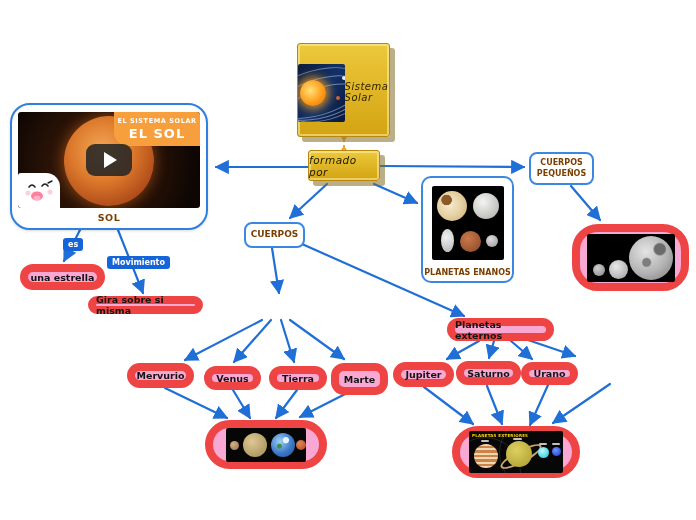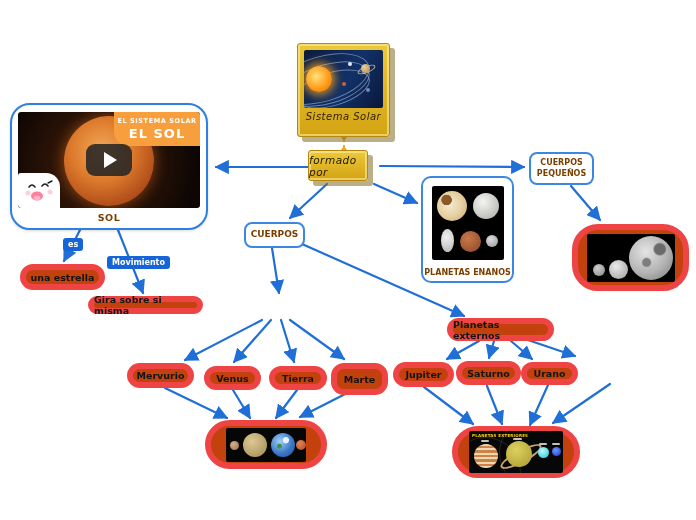--- a/index.html
+++ b/index.html
@@ -4,29 +4,29 @@
 <style>
   html,body{margin:0;padding:0;background:#fff;}
   .canvas{position:relative;width:696px;height:520px;background:#ffffff;overflow:hidden;
           font-family:"DejaVu Sans","Liberation Sans",sans-serif;}
   .edges-svg{position:absolute;left:0;top:0;z-index:1;}
   .node{position:absolute;z-index:2;box-sizing:border-box;display:flex;align-items:center;justify-content:center;}
 
   
   .gold{background:linear-gradient(#ecc93c,#d3a312);border:1px solid #b8860b;
         box-shadow:5px 5px 0 rgba(130,110,40,.55), inset 0 0 0 2px rgba(255,240,170,.55);}
-  .gold-pic{flex-direction:column;justify-content:flex-start;border-radius:3px;}
+  .gold-pic{flex-direction:row;justify-content:flex-start;border-radius:3px;}
   .gold-caption{font-style:italic;font-size:10px;color:#2e2300;letter-spacing:.5px;margin-top:3px;}
   .formado{border-radius:3px;font-style:italic;font-size:10.5px;color:#211a00;letter-spacing:.5px;}
 
   
   .topic{background:#fff;border:2px solid #3c87e2;border-radius:8px;
          font-weight:bold;color:#7b3f00;font-size:9px;text-align:center;line-height:1.3;}
   
-  .pill{background:#c2410c;border:6px solid #ef4444;border-radius:13px;
+  .pill{background:#f9a8d4;border:8px solid #ef4444;border-radius:13px;
         font-weight:bold;color:#141414;font-size:9.5px;}
   .imgpill{border-radius:26px;}
 
   
   .elabel{background:#1565d8;color:#fff;font-weight:bold;font-size:8px;
           padding:2px 5px;border-radius:3px;z-index:3;}
 
   
   .sol-node{background:#fff;border:2px solid #2f7fe0;border-radius:20px;flex-direction:column;justify-content:flex-start;
             box-shadow:0 1px 3px rgba(0,0,0,.15);}
@@ -158,21 +158,21 @@
       <div class="sun-mini"></div>
       <div class="saturn-ring-mini"></div>
       <div class="saturn-mini"></div>
       <div class="dot" style="left:44px;top:12px;width:4px;height:4px;background:#e8e8ff;"></div>
       <div class="dot" style="left:38px;top:32px;width:4px;height:4px;background:#d06038;"></div>
       <div class="dot" style="left:62px;top:38px;width:4px;height:4px;background:#5f8fd0;"></div>
     </div>
     <div class="gold-caption">Sistema Solar</div>
   </div>
 
-  <div class="node gold formado" style="left:308px;top:150px;width:60px;height:31px;">formado por</div>
+  <div class="node gold formado" style="left:308px;top:150px;width:72px;height:31px;">formado por</div>
 
   <div class="node sol-node" style="left:10px;top:103px;width:198px;height:127px;">
     <div class="thumb">
       <div class="sun-big"></div>
       <div class="banner">
         <div class="l1">EL SISTEMA SOLAR</div>
         <div class="l2">EL SOL</div>
       </div>
       <div class="playbtn">
         <div class="tri"></div>

